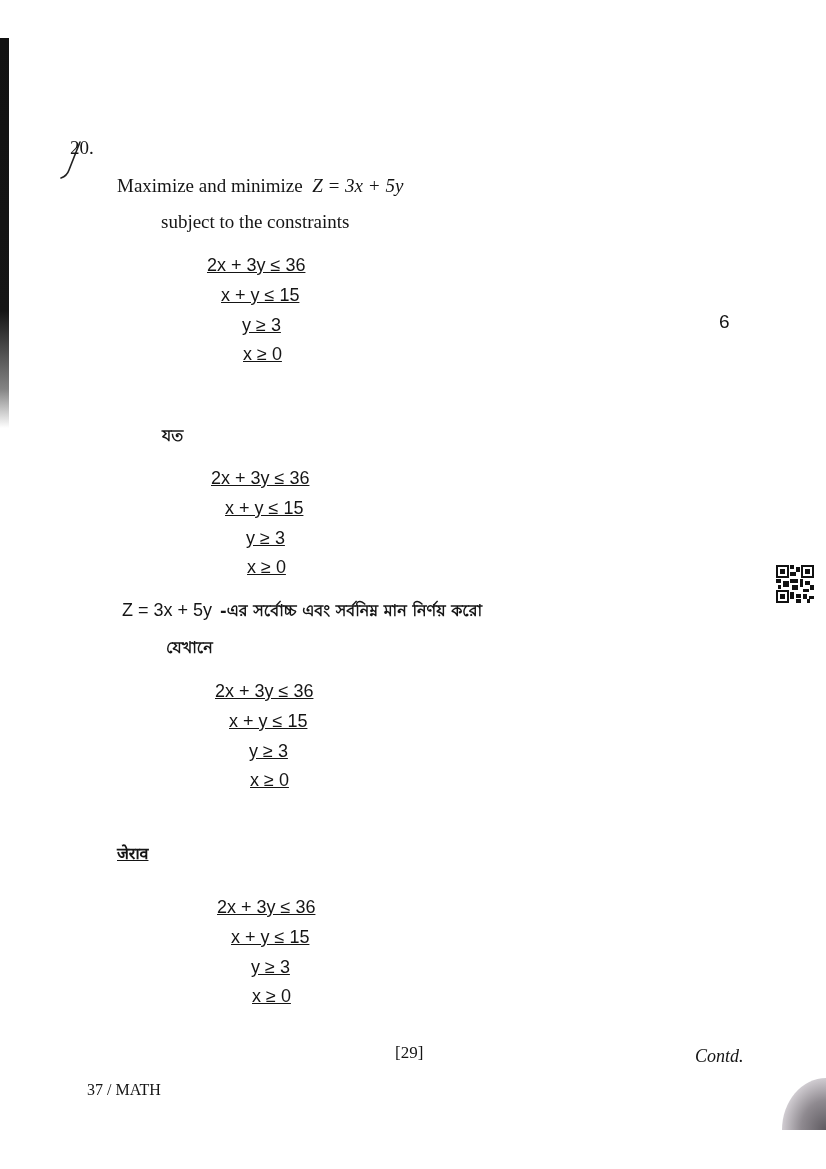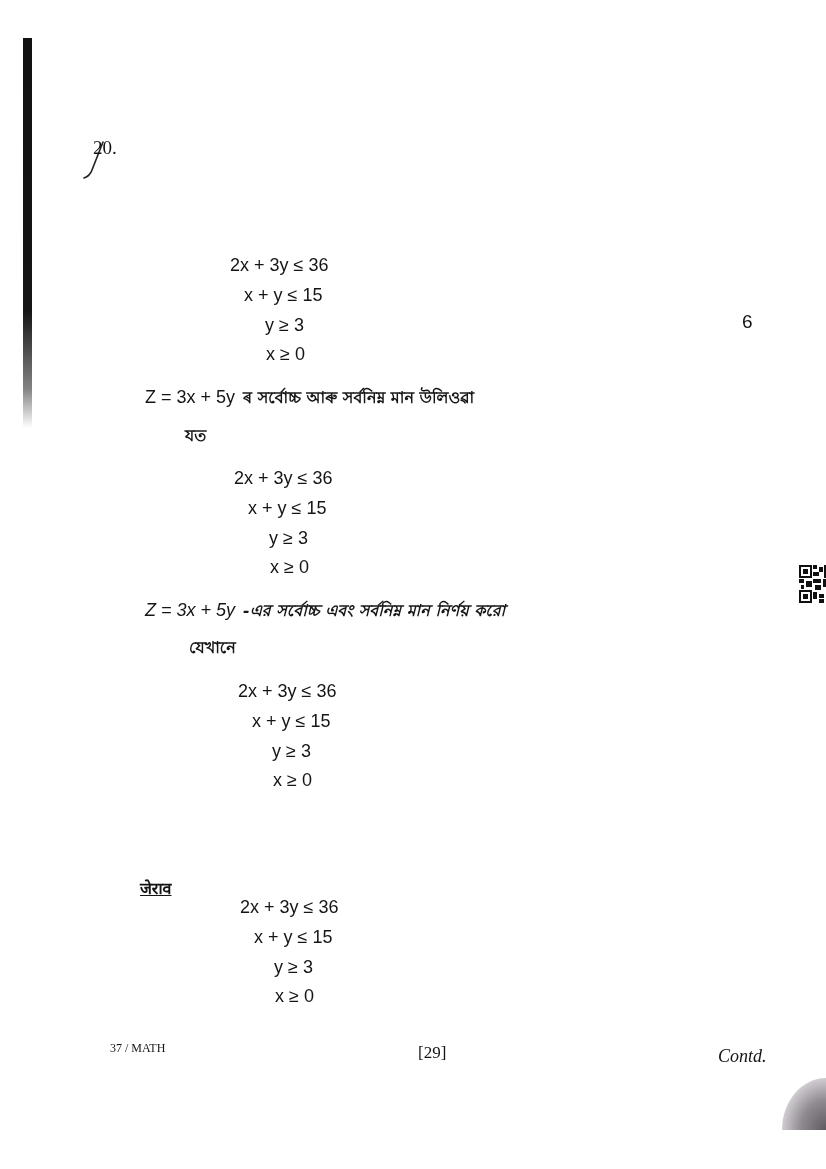--- a/index.html
+++ b/index.html
@@ -2,21 +2,21 @@
 <html><head>
   <meta charset="utf-8">
   <style>
     html, body { margin: 0; padding: 0; }
     body {
       width: 826px; height: 1169px; position: relative; overflow: hidden;
       background: #ffffff;
       font-family: "Liberation Serif", "DejaVu Serif", serif;
       color: #151515;
     }
-    .page { position: absolute; inset: 0; margin-left: 23px; }
+    .page { position: absolute; inset: 0; }
 
     .scan-edge {
       position: absolute; left: 0; top: 38px; width: 9px; height: 390px;
       background: linear-gradient(to bottom, #121212 0%, #151515 70%, rgba(30,30,30,0.55) 90%, rgba(255,255,255,0) 100%);
     }
     .corner-shadow {
       position: absolute; right: 0; top: 1078px; width: 44px; height: 52px;
       background: radial-gradient(ellipse at 100% 100%, #5e5a60 0%, #8f8a90 40%, #cfcbd0 70%, rgba(255,255,255,0) 100%);
       border-top-left-radius: 100% 100%;
     }
@@ -26,81 +26,82 @@
     .qnum { left: 70px; top: 137px; font-size: 19px; }
     .qnum-tick {
       position: absolute; left: 60px; top: 140px; width: 22px; height: 40px;
     }
     .q-line1 { left: 117px; top: 136px; font-size: 19px; letter-spacing: 0.2px; }
     .q-line2 { left: 117px; top: 175px; font-size: 19px; }
     .q-line3 { left: 161px; top: 211px; font-size: 19px; }
     .marks { left: 719px; top: 311px; font-size: 19px; font-family: "Liberation Sans", sans-serif; }
 
     .constraints { position: absolute; font-family: "Liberation Sans", "DejaVu Sans", sans-serif; font-size: 18px; }
-    .constraints .row { position: absolute; white-space: nowrap; }
+    .constraints .row { position: absolute; white-space: nowrap; text-decoration: underline; }
 
     .lang-line { position: absolute; white-space: nowrap; font-size: 18px; font-family: "DejaVu Sans", sans-serif; }
     .lang-line .eq { font-family: "Liberation Sans", "DejaVu Sans", sans-serif; font-size: 18px; margin-right: 8px; }
     .lang-line .txt { font-size: 16px; font-weight: bold; }
 
-    .footer-left { left: 87px; top: 1041px; font-size: 12px; }
+    .footer-left { left: 87px; top: 1081px; font-size: 16px; }
     .footer-center { left: 395px; top: 1043px; font-size: 17px; }
     .footer-right { left: 695px; top: 1046px; font-size: 18px; font-style: italic; }
 
     .qr { position: absolute; left: 776px; top: 565px; width: 38px; height: 38px; }
   </style>
 </head>
 <body>
 
 <div class="page">
 
   <div class="scan-edge"></div>
   <div class="corner-shadow"></div>
 
   <svg class="qnum-tick" viewBox="0 0 22 40">
     <path d="M20 2 L9 30 Q7 36 1 38" stroke="#222" stroke-width="1.6" fill="none" stroke-linecap="round"></path>
   </svg>
   <div class="abs qnum">20.</div>
 
+  <div class="abs q-line2">
+    <span>Maximize and minimize</span>&nbsp;&nbsp;<i>Z = 3x + 5y</i>
+  </div>
+  <div class="abs q-line3">subject to the constraints</div>
   <div class="abs marks">6</div>
 
   <div class="constraints" style="left:0;top:0;">
     <div class="row" style="left:207px;top:255px;">2x + 3y ≤ 36</div>
     <div class="row" style="left:221px;top:285px;">x + y ≤ 15</div>
     <div class="row" style="left:242px;top:315px;">y ≥ 3</div>
     <div class="row" style="left:243px;top:344px;">x ≥ 0</div>
   </div>
 
-  <div class="lang-line" style="left:122px;top:385px;">
-    <span class="eq">Z = 3x + 5y</span><span class="txt">ৰ সৰ্বোচ্চ আৰু সৰ্বনিম্ন মান উলিওৱা</span>
-  </div>
   <div class="lang-line" style="left:162px;top:423px;">
     <span class="txt">যত</span>
   </div>
   <div class="constraints" style="left:0;top:0;">
     <div class="row" style="left:211px;top:468px;">2x + 3y ≤ 36</div>
     <div class="row" style="left:225px;top:498px;">x + y ≤ 15</div>
     <div class="row" style="left:246px;top:528px;">y ≥ 3</div>
     <div class="row" style="left:247px;top:557px;">x ≥ 0</div>
   </div>
 
-  <div class="lang-line" style="left:122px;top:598px;font-style:italic;">
+  <div class="lang-line" style="left:122px;top:598px;">
     <span class="eq">Z = 3x + 5y</span><span class="txt">-এর সর্বোচ্চ এবং সর্বনিম্ন মান নির্ণয় করো</span>
   </div>
   <div class="lang-line" style="left:166px;top:635px;">
     <span class="txt">যেখানে</span>
   </div>
   <div class="constraints" style="left:0;top:0;">
     <div class="row" style="left:215px;top:681px;">2x + 3y ≤ 36</div>
     <div class="row" style="left:229px;top:711px;">x + y ≤ 15</div>
     <div class="row" style="left:249px;top:741px;">y ≥ 3</div>
     <div class="row" style="left:250px;top:770px;">x ≥ 0</div>
   </div>
 
-  <div class="lang-line" style="left:117px;top:877px;text-decoration:underline;">
+  <div class="lang-line" style="left:117px;top:842px;text-decoration:underline;">
     <span class="txt">जेराव</span>
   </div>
   <div class="constraints" style="left:0;top:0;">
     <div class="row" style="left:217px;top:897px;">2x + 3y ≤ 36</div>
     <div class="row" style="left:231px;top:927px;">x + y ≤ 15</div>
     <div class="row" style="left:251px;top:957px;">y ≥ 3</div>
     <div class="row" style="left:252px;top:986px;">x ≥ 0</div>
   </div>
 
   <svg class="qr" viewBox="0 0 21 21" shape-rendering="crispEdges">

